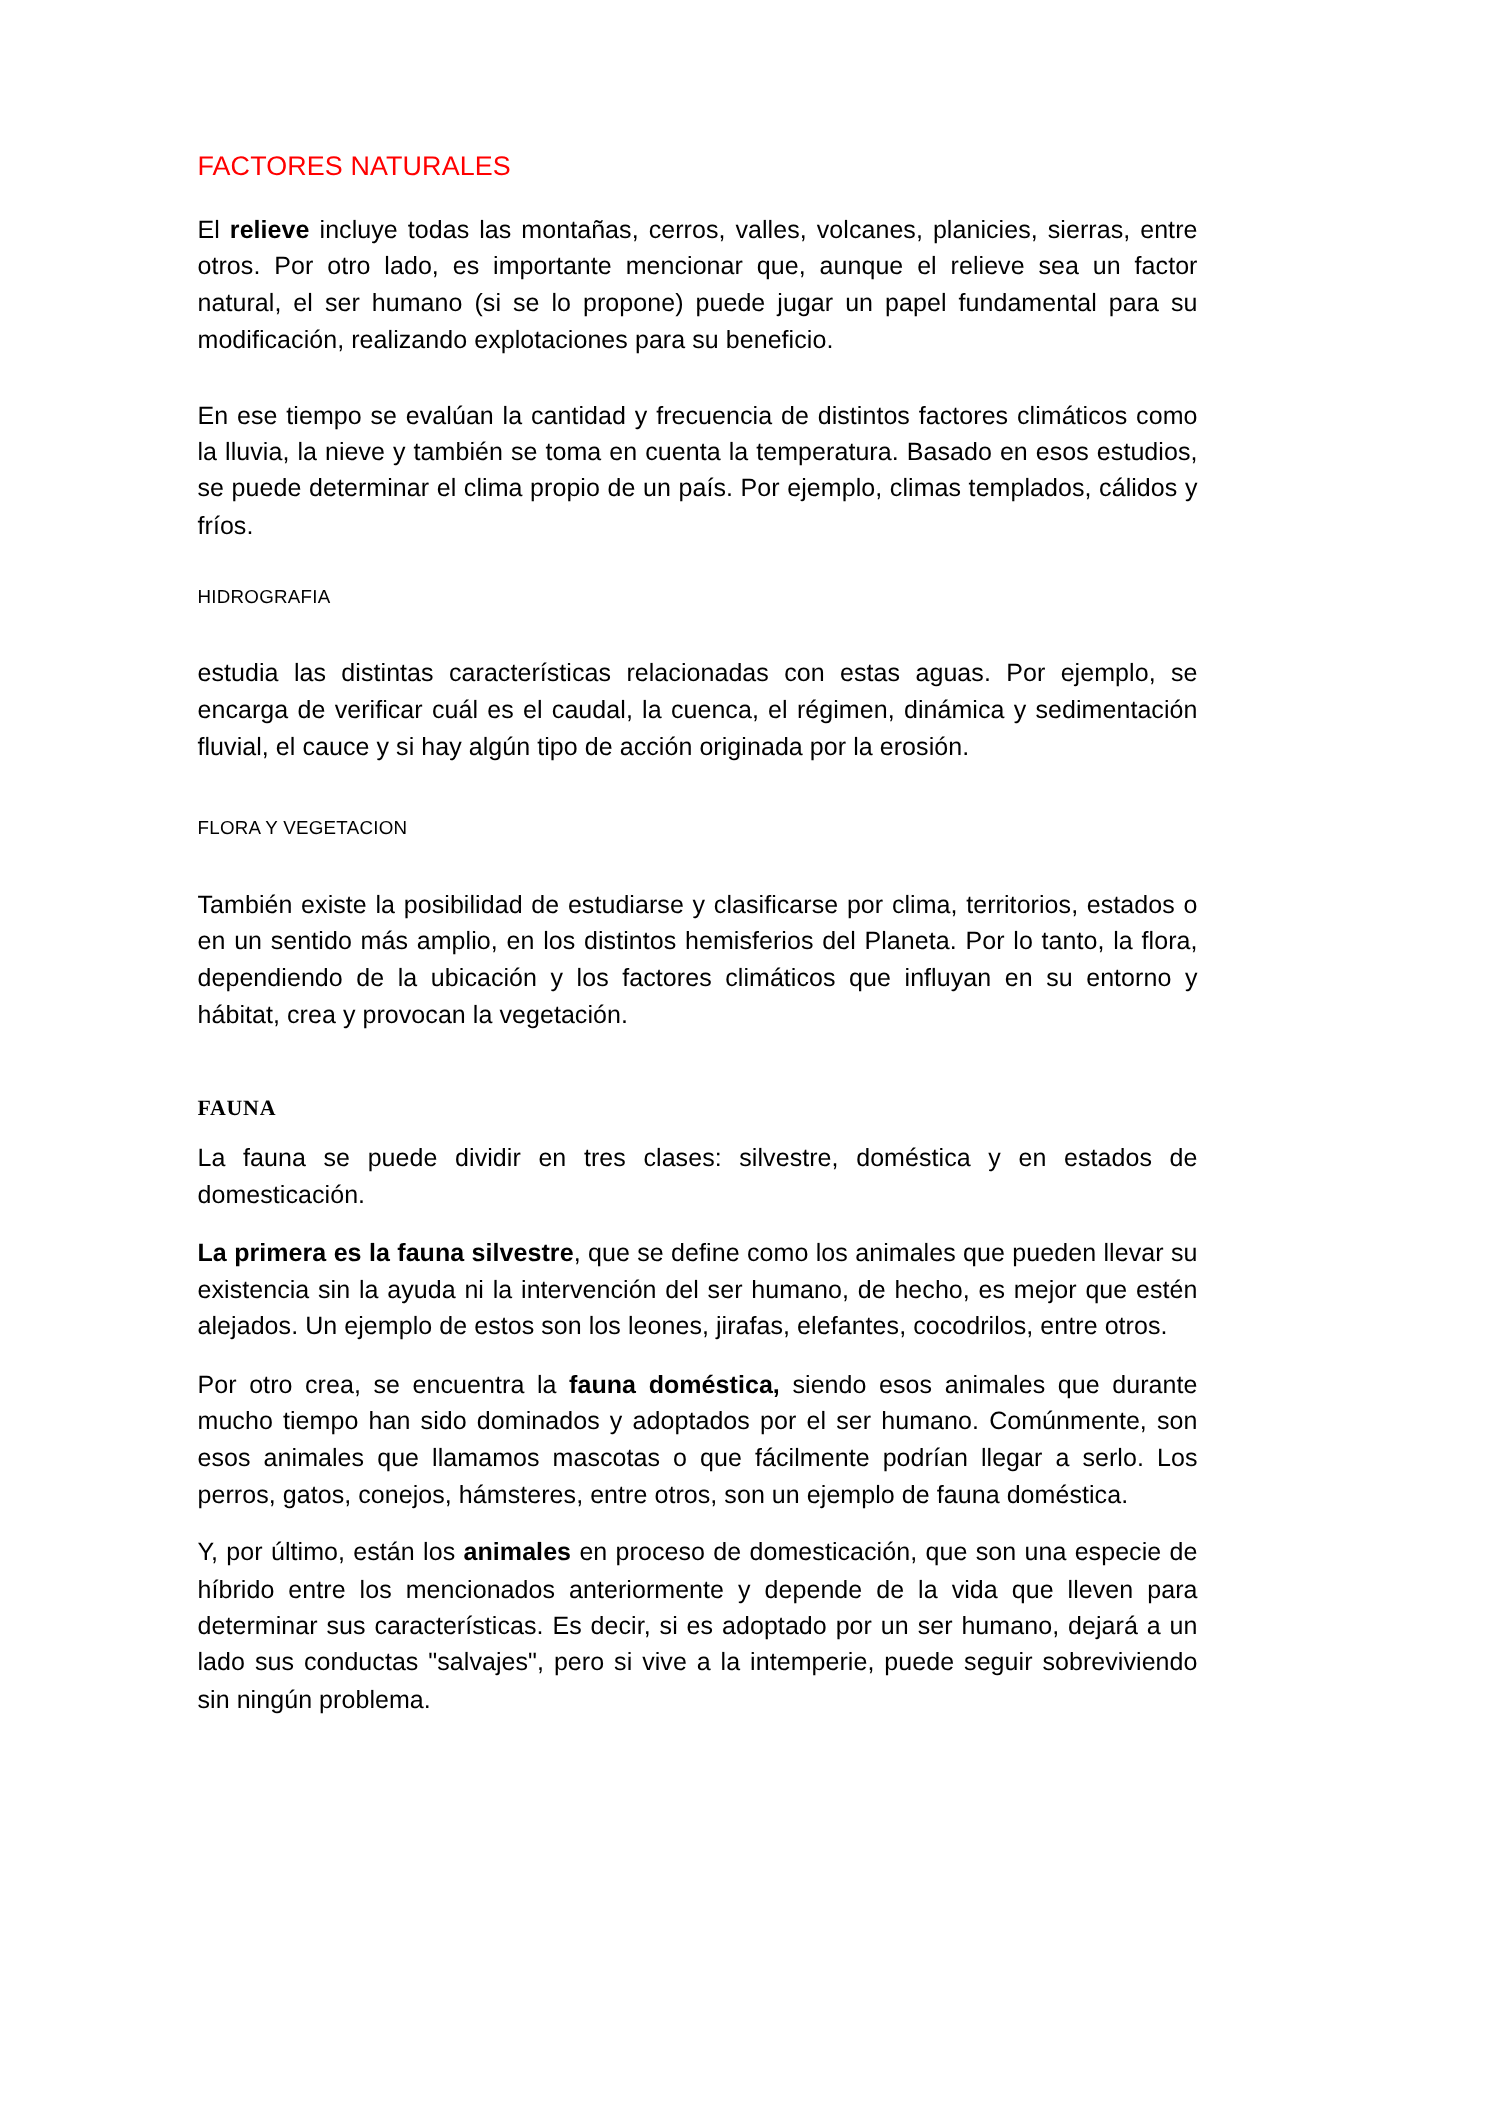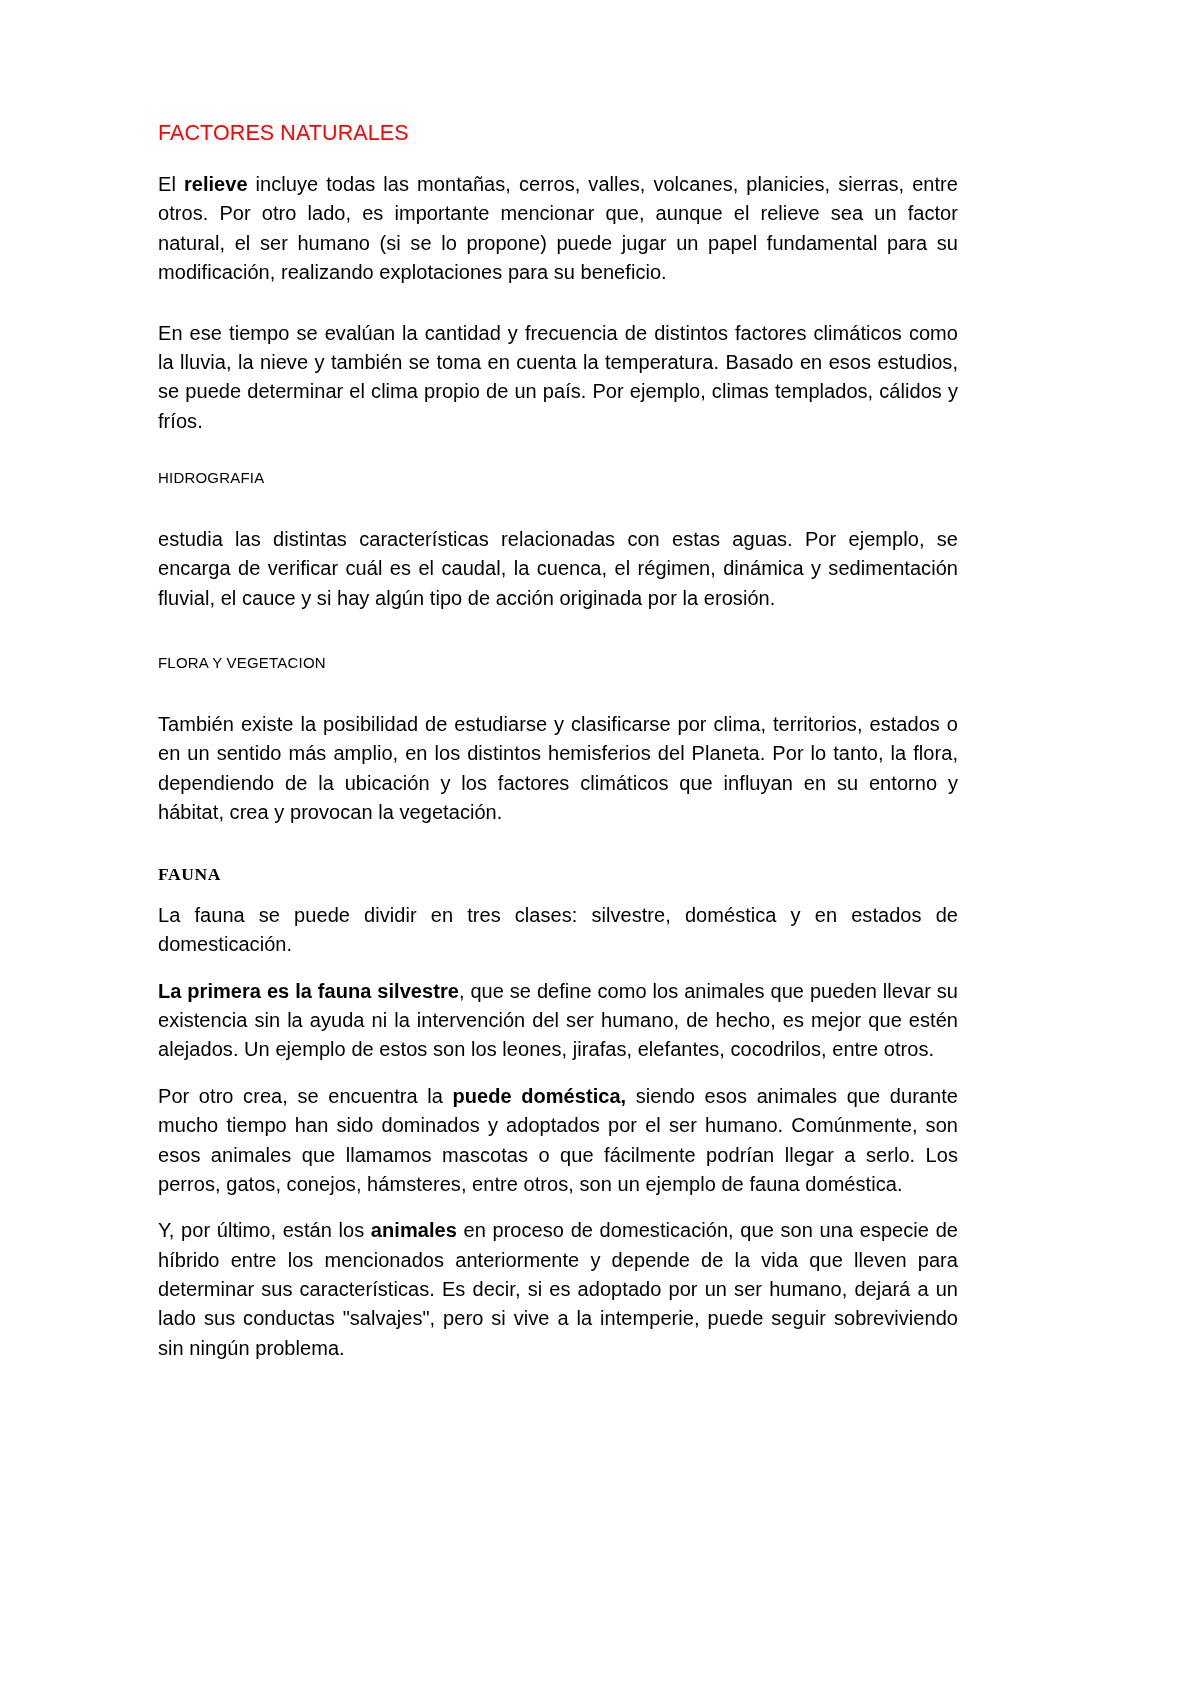--- a/index.html
+++ b/index.html
@@ -48,21 +48,21 @@
     font-size: 15px;
     font-weight: 400;
     margin: 0 0 22px 0;
     line-height: 1.45;
     letter-spacing: 0.2px;
   }
   h2.sub-serif {
     font-family: "Liberation Serif", serif;
     font-size: 17.5px;
     font-weight: bold;
-    margin: 4px 0 14px 0;
+    margin: 16px 0 14px 0;
     line-height: 1.4;
     letter-spacing: 0.6px;
   }
   .spacer-sm { height: 14px; }
   .spacer-md { height: 22px; }
   b { font-weight: bold; }
 </style>
 </head>
 <body>
 
@@ -95,18 +95,18 @@
     <p>También existe la posibilidad de estudiarse y clasificarse por clima, territorios, estados o en un sentido más amplio, en los distintos hemisferios del Planeta. Por lo tanto, la flora, dependiendo de la ubicación y los factores climáticos que influyan en su entorno y hábitat, crea y provocan la vegetación.</p>
 
     <div class="spacer-sm"></div>
 
     <h2 class="sub-serif">FAUNA</h2>
 
     <p>La fauna se puede dividir en tres clases: silvestre, doméstica y en estados de domesticación.</p>
 
     <p><b>La primera es la fauna silvestre</b><span>, que se define como los animales que pueden llevar su existencia sin la ayuda ni la intervención del ser humano, de hecho, es mejor que estén alejados. Un ejemplo de estos son los leones, jirafas, elefantes, cocodrilos, entre otros.</span></p>
 
-    <p><span>Por otro crea, se encuentra la </span><b>puede doméstica,</b><span> siendo esos animales que durante mucho tiempo han sido dominados y adoptados por el ser humano. Comúnmente, son esos animales que llamamos mascotas o que fácilmente podrían llegar a serlo. Los perros, gatos, conejos, hámsteres, entre otros, son un ejemplo de fauna doméstica.</span></p>
+    <p><span>Por otro crea, se encuentra la </span><b>fauna doméstica,</b><span> siendo esos animales que durante mucho tiempo han sido dominados y adoptados por el ser humano. Comúnmente, son esos animales que llamamos mascotas o que fácilmente podrían llegar a serlo. Los perros, gatos, conejos, hámsteres, entre otros, son un ejemplo de fauna doméstica.</span></p>
 
     <p><span>Y, por último, están los </span><b>animales</b><span> en proceso de domesticación, que son una especie de híbrido entre los mencionados anteriormente y depende de la vida que lleven para determinar sus características. Es decir, si es adoptado por un ser humano, dejará a un lado sus conductas "salvajes", pero si vive a la intemperie, puede seguir sobreviviendo sin ningún problema.</span></p>
 
   </div>
 </div>
 
 </body></html>

